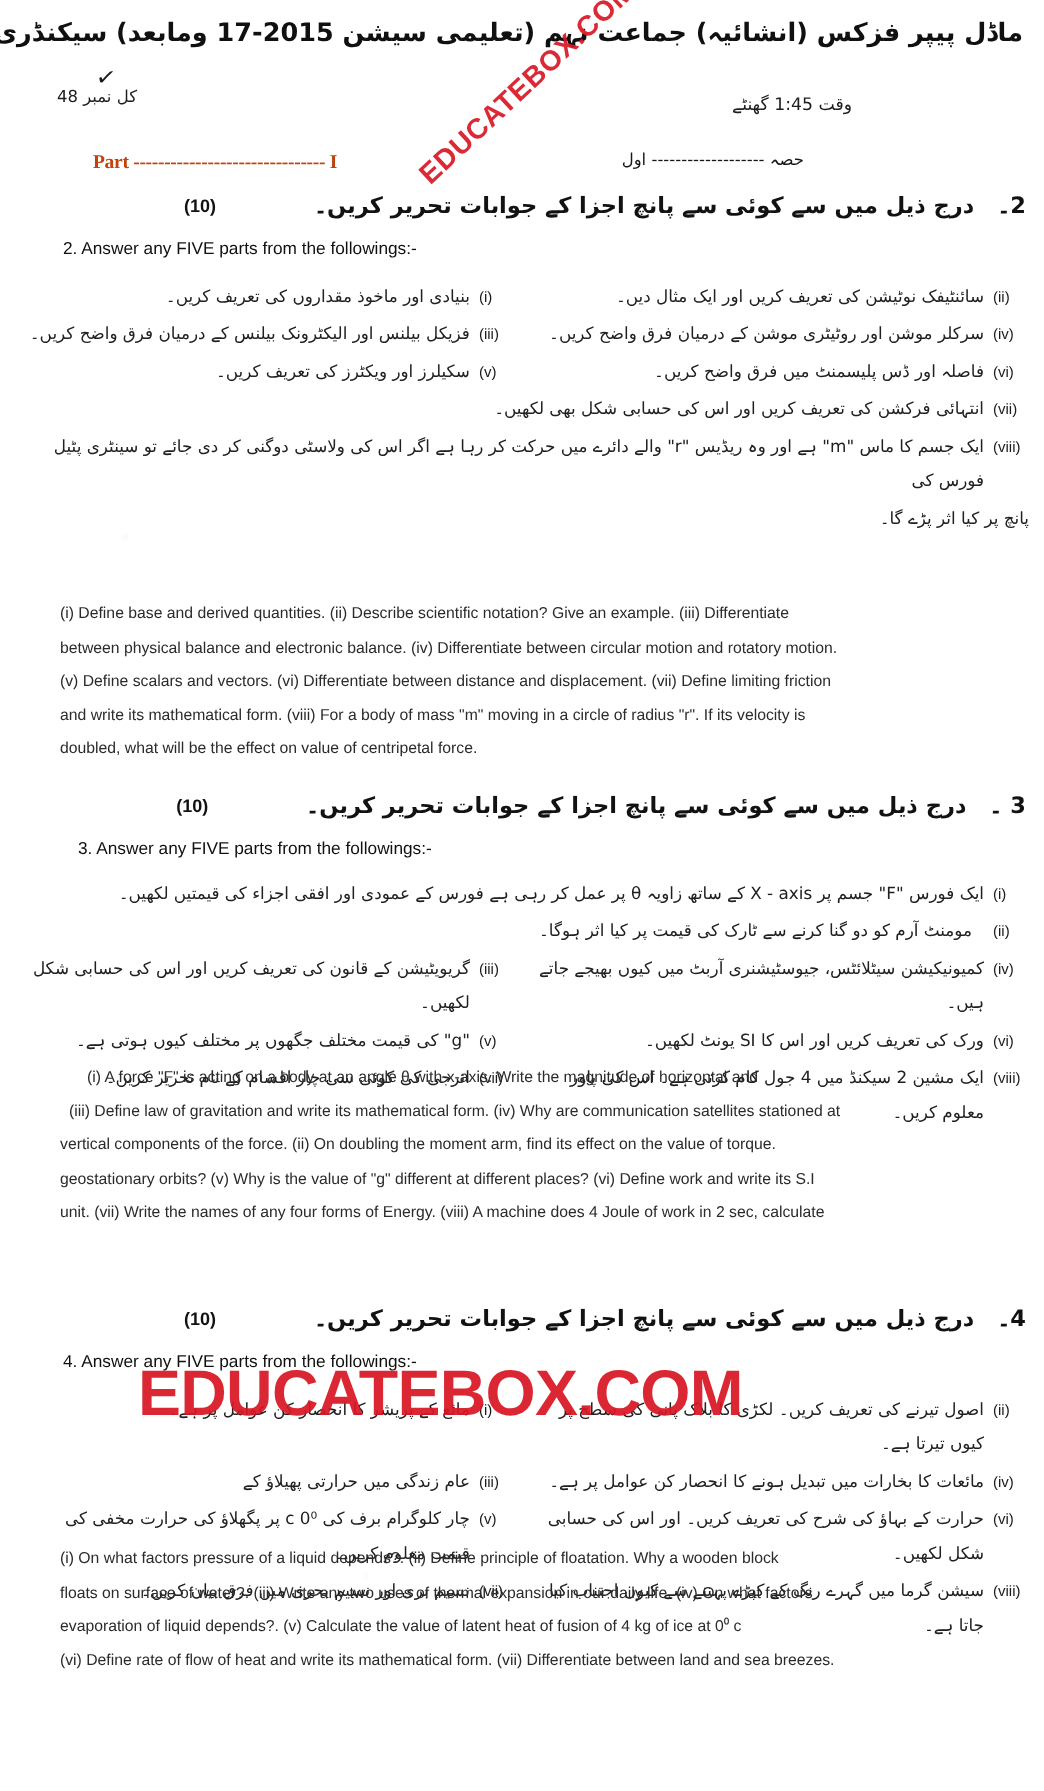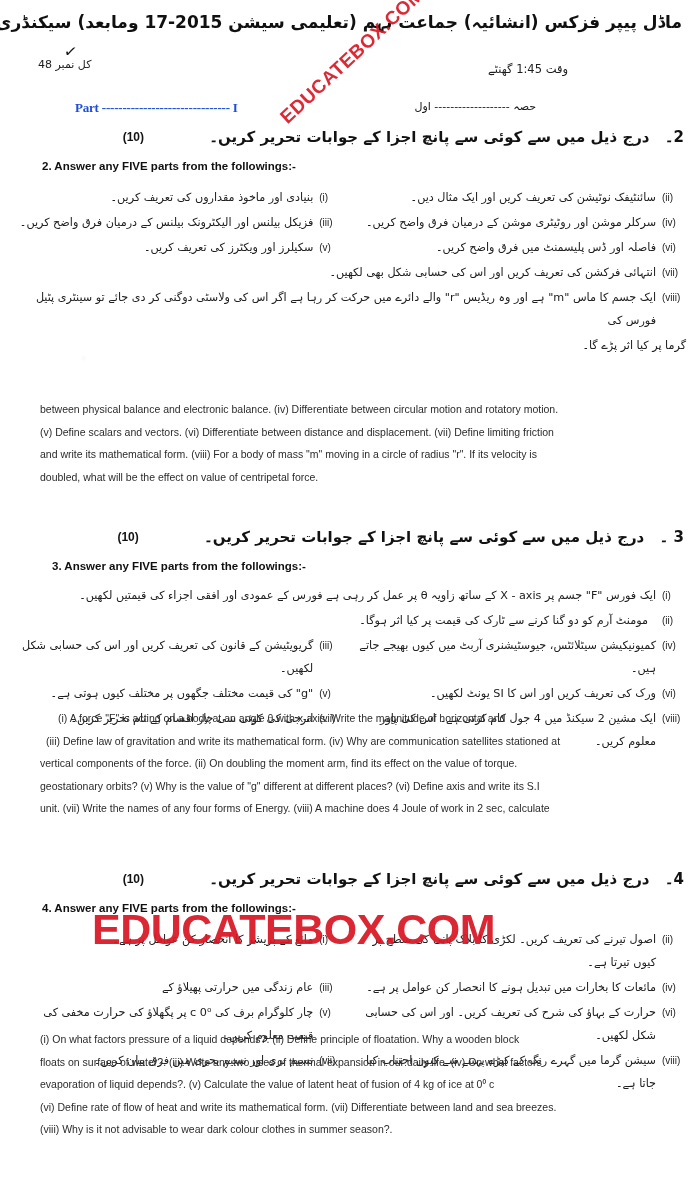--- a/index.html
+++ b/index.html
@@ -74,23 +74,22 @@
     right: 0;
     height: 22px;
   }
   .part-left {
     position: absolute;
     left: 62px;
     top: 0;
     font-family: "Liberation Serif", serif;
     font-size: 13px;
     font-weight: bold;
-    color: #1d4ed8;
+    color: #c2410c;
     letter-spacing: -0.2px;
-    margin-left: 13px;
   }
   .part-right {
     position: absolute;
     right: 160px;
     top: 0;
     direction: rtl;
     font-family: "DejaVu Sans", sans-serif;
     font-size: 11px;
     color: #161616;
   }
@@ -116,21 +115,21 @@
     font-weight: bold;
     margin-right: 60px;
     margin-left: 12px;
     vertical-align: 1px;
   }
   .q-head-en {
     position: absolute;
     left: 42px;
     font-family: "Liberation Sans", sans-serif;
     font-size: 11.5px;
-    font-weight: bold;
+    font-weight: normal;
     color: #101010;
   }
 
   
   .ugrid {
     position: absolute;
     left: 14px;
     right: 10px;
     direction: rtl;
   }
@@ -273,26 +272,27 @@
       </div>
     </div>
     <div class="urow">
       <div class="ucell full">
         <span class="rn">(viii)</span>
         <span class="utxt">ایک جسم کا ماس "m" ہے اور وہ ریڈیس "r" والے دائرے میں حرکت کر رہا ہے اگر اس کی ولاسٹی دوگنی کر دی جائے تو سینٹری پٹیل فورس کی</span>
       </div>
     </div>
     <div class="urow">
       <div class="ucell full">
-        <span class="utxt center">گرما پر کیا اثر پڑے گا۔</span>
+        <span class="utxt center">پانچ پر کیا اثر پڑے گا۔</span>
       </div>
     </div>
   </div>
 
   <div class="eng-block" style="top:398px;">
+    <div>(i)  Define base and derived quantities.   (ii)  Describe scientific notation? Give an example.   (iii) Differentiate</div>
     <div>between physical balance and electronic balance. (iv)  Differentiate between circular motion and rotatory motion.</div>
     <div>(v)  Define scalars and vectors.   (vi)  Differentiate between distance and displacement.   (vii)  Define limiting friction</div>
     <div>and write its mathematical form.   (viii)  For a body of mass "m" moving in a circle of radius "r". If its velocity is</div>
     <div>doubled, what will be the effect on value of centripetal force.</div>
   </div>
 
   <div class="q-head" style="top:528px;">
     <span>3 ۔</span>
     <span style="margin-right:10px;">درج ذیل میں سے کوئی سے  پانچ اجزا کے جوابات تحریر کریں۔</span>
     <span class="marks">(10)</span>
@@ -341,21 +341,21 @@
         <span class="rn">(vii)</span>
         <span class="utxt">انرجی کی کوئی سی چار اقسام کے نام تحریر کریں۔</span>
       </div>
     </div>
   </div>
 
   <div class="eng-block" style="top:707px;">
     <div class="ind">(i)    A force "F" is acting on  a body at an angle θ  with x-axis. Write the magnitude of horizontal and</div>
     <div style="padding-left:6px;">(iii)  Define law of gravitation and write its mathematical form.  (iv)  Why are communication satellites stationed at</div>
     <div>vertical components of the force.  (ii)   On doubling the moment arm, find its effect on the value of torque.</div>
-    <div>geostationary orbits?   (v)  Why is the value of "g" different at different places?  (vi)  Define axis and write its S.I</div>
+    <div>geostationary orbits?   (v)  Why is the value of "g" different at different places?  (vi)  Define work and write its S.I</div>
     <div>unit.   (vii)  Write the names of any four forms of Energy.   (viii)  A machine does 4 Joule of work in 2 sec, calculate</div>
   </div>
 
   <div class="q-head" style="top:870px;">
     <span>4۔</span>
     <span style="margin-right:10px;">درج ذیل میں سے کوئی سے پانچ اجزا کے جوابات تحریر کریں۔</span>
     <span class="marks">(10)</span>
   </div>
   <div class="q-head-en" style="top:902px;">4. Answer any FIVE parts from the followings:-</div>
 
@@ -400,19 +400,18 @@
         <span class="utxt">نسیم بری اور نسیم بحری میں فرق بیان کریں۔</span>
       </div>
     </div>
   </div>
 
   <div class="eng-block" style="top:1028px;">
     <div>(i)   On what factors pressure of a liquid depends?.   (ii)  Define principle of floatation. Why a wooden block</div>
     <div>floats on surface of water?.   (iii)   Write any two uses of thermal expansion in our daily life.   (iv)  On what factors</div>
     <div> evaporation of liquid depends?.  (v)  Calculate the value of latent heat of fusion of 4 kg of ice at 0⁰ c</div>
     <div>(vi)   Define rate of flow of heat and write its mathematical form.   (vii)  Differentiate between land and sea breezes.</div>
-    <div>(viii)  Why is it not advisable to wear dark colour clothes in summer season?.</div>
   </div>
 
   <div class="wm wm-diag">EDUCATEBOX.COM</div>
   <div class="wm wm-big">EDUCATEBOX.COM</div>
 
 </div>
 
 </body></html>

